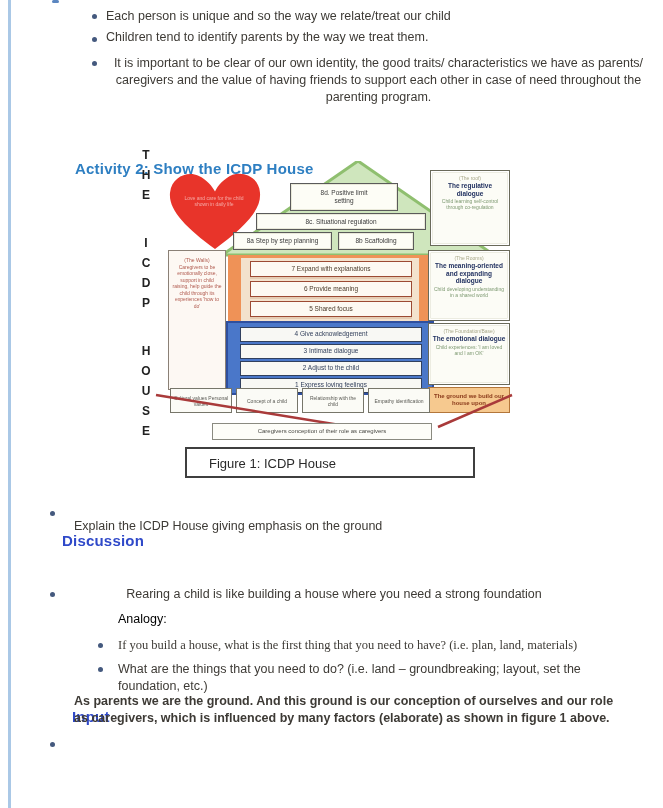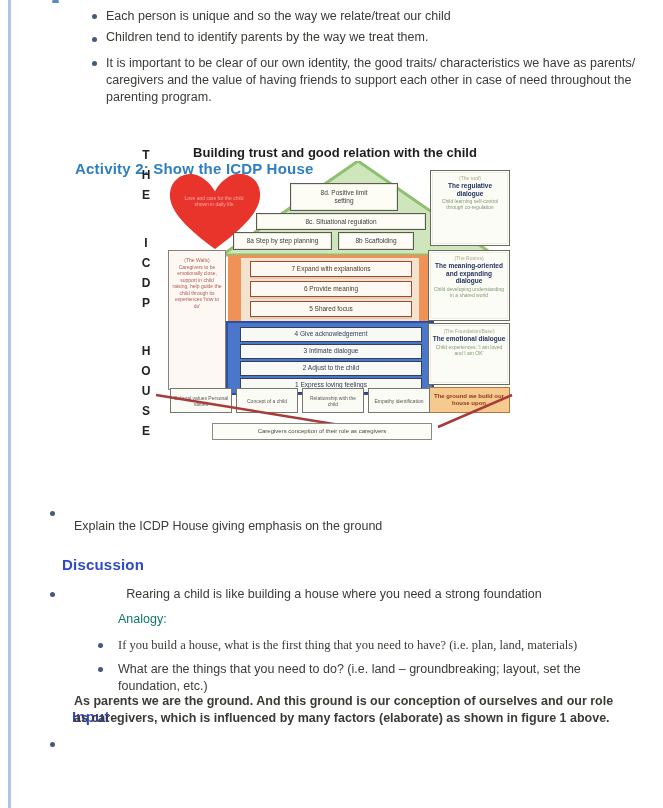--- a/index.html
+++ b/index.html
@@ -50,36 +50,36 @@
   .rbox3{left:290px;top:180px;width:82px;height:62px;}
   .rbox4{left:290px;top:244px;width:82px;height:26px;background:#f6c98f;border:1px solid #b3763a;
     box-sizing:border-box;text-align:center;font-size:6px;line-height:7px;font-weight:bold;color:#8a3a1a;
     display:flex;align-items:center;justify-content:center;padding:2px;}
   .gbox{position:absolute;top:245px;width:62px;height:25px;background:#fbfbf6;border:1px solid #77766a;
     box-sizing:border-box;font-size:5px;line-height:6px;color:#5a5a54;text-align:center;display:flex;align-items:center;justify-content:center;padding:2px;}
   .ground-caption{left:74px;top:280px;width:218px;height:15px;background:#fdfdf8;border:1px solid #8a8a80;
     font-size:6px;color:#4a4a44;text-align:center;line-height:14px;}
   .fig-caption{left:47px;top:304px;width:290px;height:31px;border:2px solid #3f3f3f;background:#fff;
     font-size:13px;color:#2a2a2a;line-height:30px;padding-left:22px;box-sizing:border-box;}
-  .ana{font-size:12.5px;color:#0f766e;}
+  .ana{font-size:12.5px;color:#000000;}
 </style>
 </head>
 <body>
 
 <div class="abs edge-line"></div>
 <div class="abs top-crumb"></div>
 
 <div class="abs bullet-dot" style="left:92px;top:14px;"></div>
 <div class="abs btxt" style="left:106px;top:8px;width:480px;">Each person is unique and so the way we relate/treat our child</div>
 
 <div class="abs bullet-dot" style="left:92px;top:37px;"></div>
 <div class="abs btxt" style="left:106px;top:29px;width:480px;">Children tend to identify parents by the way we treat them.</div>
 
 <div class="abs bullet-dot" style="left:92px;top:61px;"></div>
-<div class="abs btxt" style="left:106px;top:55px;width:545px;">It is important to be clear of our own identity, the  good traits/ characteristics we have as parents/ caregivers and the value of having friends to support each other in case of need throughout the parenting program.</div>
+<div class="abs btxt" style="left:106px;top:55px;width:545px;text-align:center;">It is important to be clear of our own identity, the  good traits/ characteristics we have as parents/ caregivers and the value of having friends to support each other in case of need throughout the parenting program.</div>
 
 <div class="abs heading1" style="left:75px;top:112px;margin-top:48px;">Activity 2: Show the ICDP House</div>
 
 <div class="abs fig">
 
   <div class="abs vletters">
     <span>T</span>
     <span>H</span>
     <span>E</span>
     <span class="gap"></span>
@@ -88,21 +88,20 @@
     <span>D</span>
     <span>P</span>
     <span class="gap"></span>
     <span>H</span>
     <span>O</span>
     <span>U</span>
     <span>S</span>
     <span>E</span>
   </div>
 
-  <div class="abs fig-title">Building trust and good relation with the child</div>
 
   <svg class="abs roof-svg" width="272" height="96" viewBox="0 0 272 96">
     <polygon points="136,0 0,94 272,94" fill="#cfe6bd" stroke="#8fbf6f" stroke-width="3"></polygon>
   </svg>
 
   <svg class="abs heart-wrap" viewBox="0 0 100 88">
     <path d="M50 84 C 20 62, 2 44, 4 26 C 6 10, 22 4, 33 9 C 42 13, 47 20, 50 25 C 53 19, 59 12, 68 8 C 80 4, 95 11, 96 26 C 98 45, 78 63, 50 84 Z" fill="#e8342a"></path>
   </svg>
   <div class="abs heart-text">Love and care for the child shown in daily life</div>
 
@@ -149,26 +148,27 @@
   <div class="gbox" style="left:164px;">Relationship with the child</div>
   <div class="gbox" style="left:230px;">Empathy identification</div>
 
   <svg class="abs" style="left:0;top:248px;" width="380" height="46">
     <line x1="18" y1="4" x2="214" y2="36" stroke="#a93a3a" stroke-width="2.5"></line>
     <line x1="374" y1="4" x2="300" y2="36" stroke="#a93a3a" stroke-width="2.5"></line>
   </svg>
 
   <div class="abs ground-caption">Caregivers conception of their role as caregivers</div>
 
+  <div class="abs fig-caption">Figure 1: ICDP House</div>
 </div>
 
 <div class="abs bullet-dot" style="left:50px;top:511px;"></div>
 <div class="abs btxt" style="left:74px;top:518px;width:500px;">Explain the ICDP House giving emphasis on the ground</div>
 
-<div class="abs heading2" style="left:62px;top:556px;">Discussion</div>
+<div class="abs heading2" style="left:62px;top:532px;">Discussion</div>
 
 <div class="abs bullet-dot" style="left:50px;top:592px;"></div>
 <div class="abs btxt" style="left:74px;top:586px;width:520px;text-align:center;">Rearing a child is like building a house where you need a strong foundation</div>
 
 <div class="abs ana" style="left:118px;top:612px;">Analogy:</div>
 
 <div class="abs bullet-dot" style="left:98px;top:643px;"></div>
 <div class="abs btxt" style="left:118px;top:637px;width:520px;font-family:Liberation Serif, serif;">If you build a house, what is the first thing that you need to have? (i.e. plan, land, materials)</div>
 
 <div class="abs bullet-dot" style="left:98px;top:667px;"></div>

